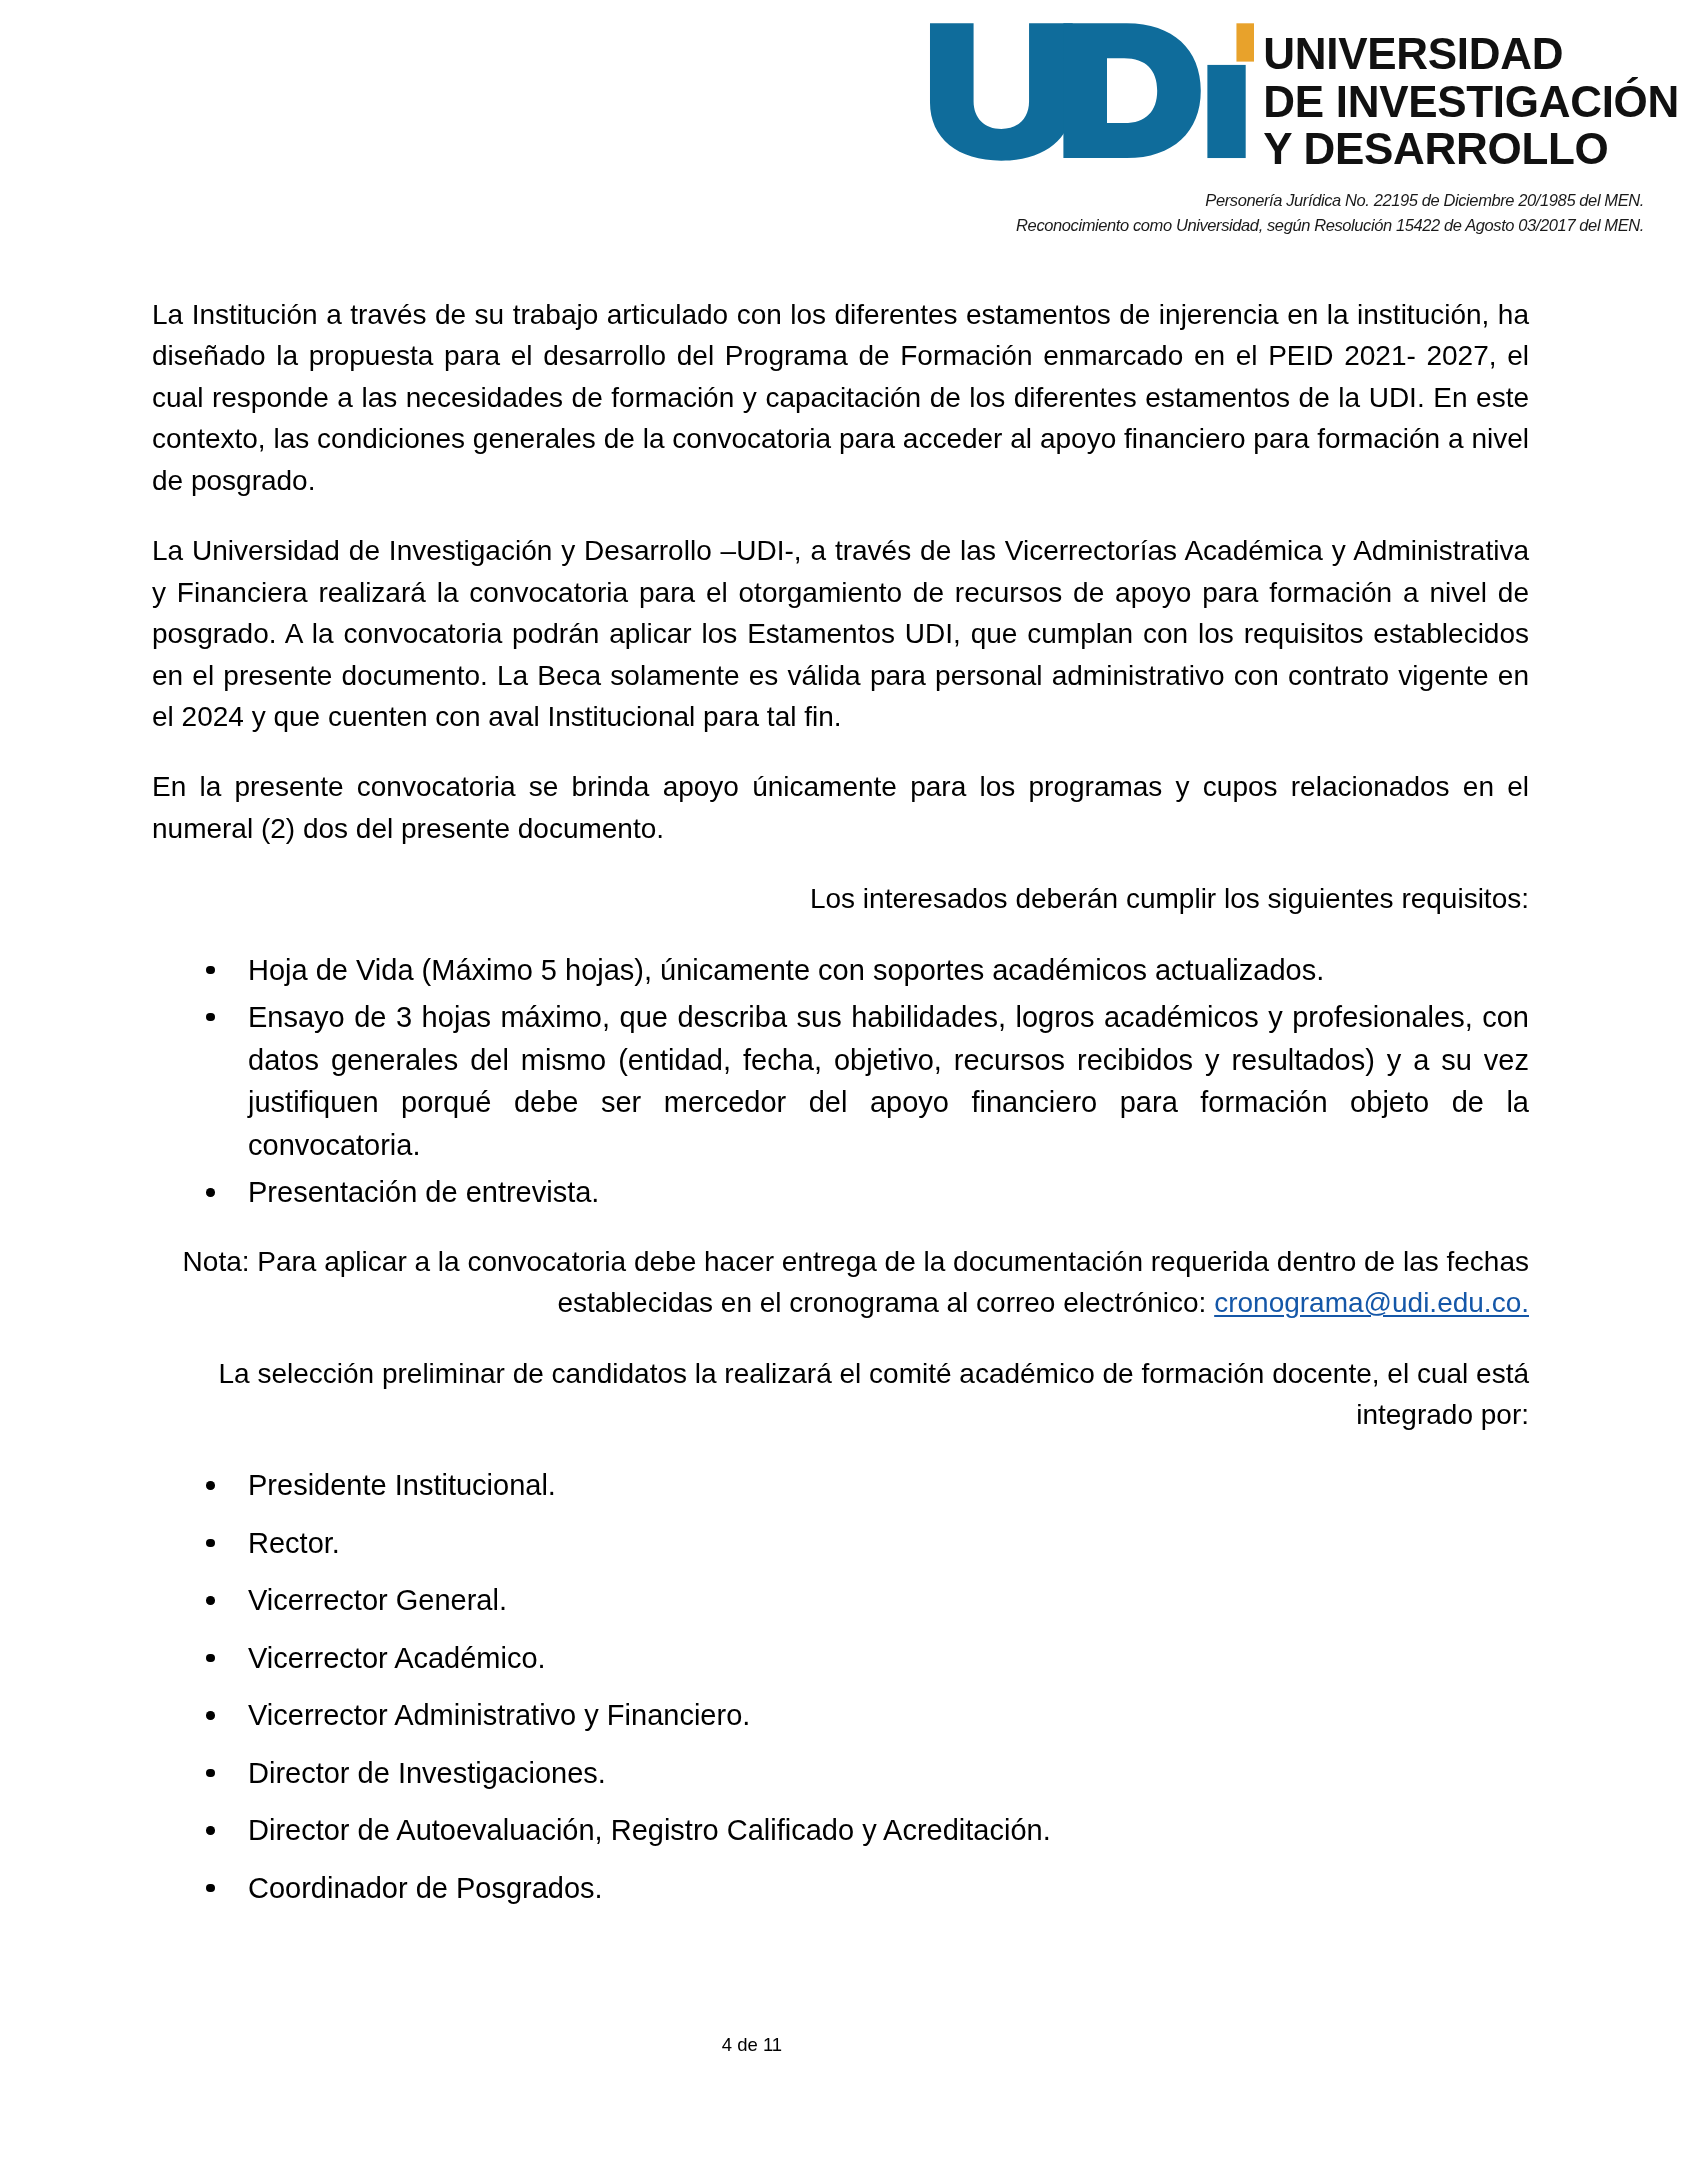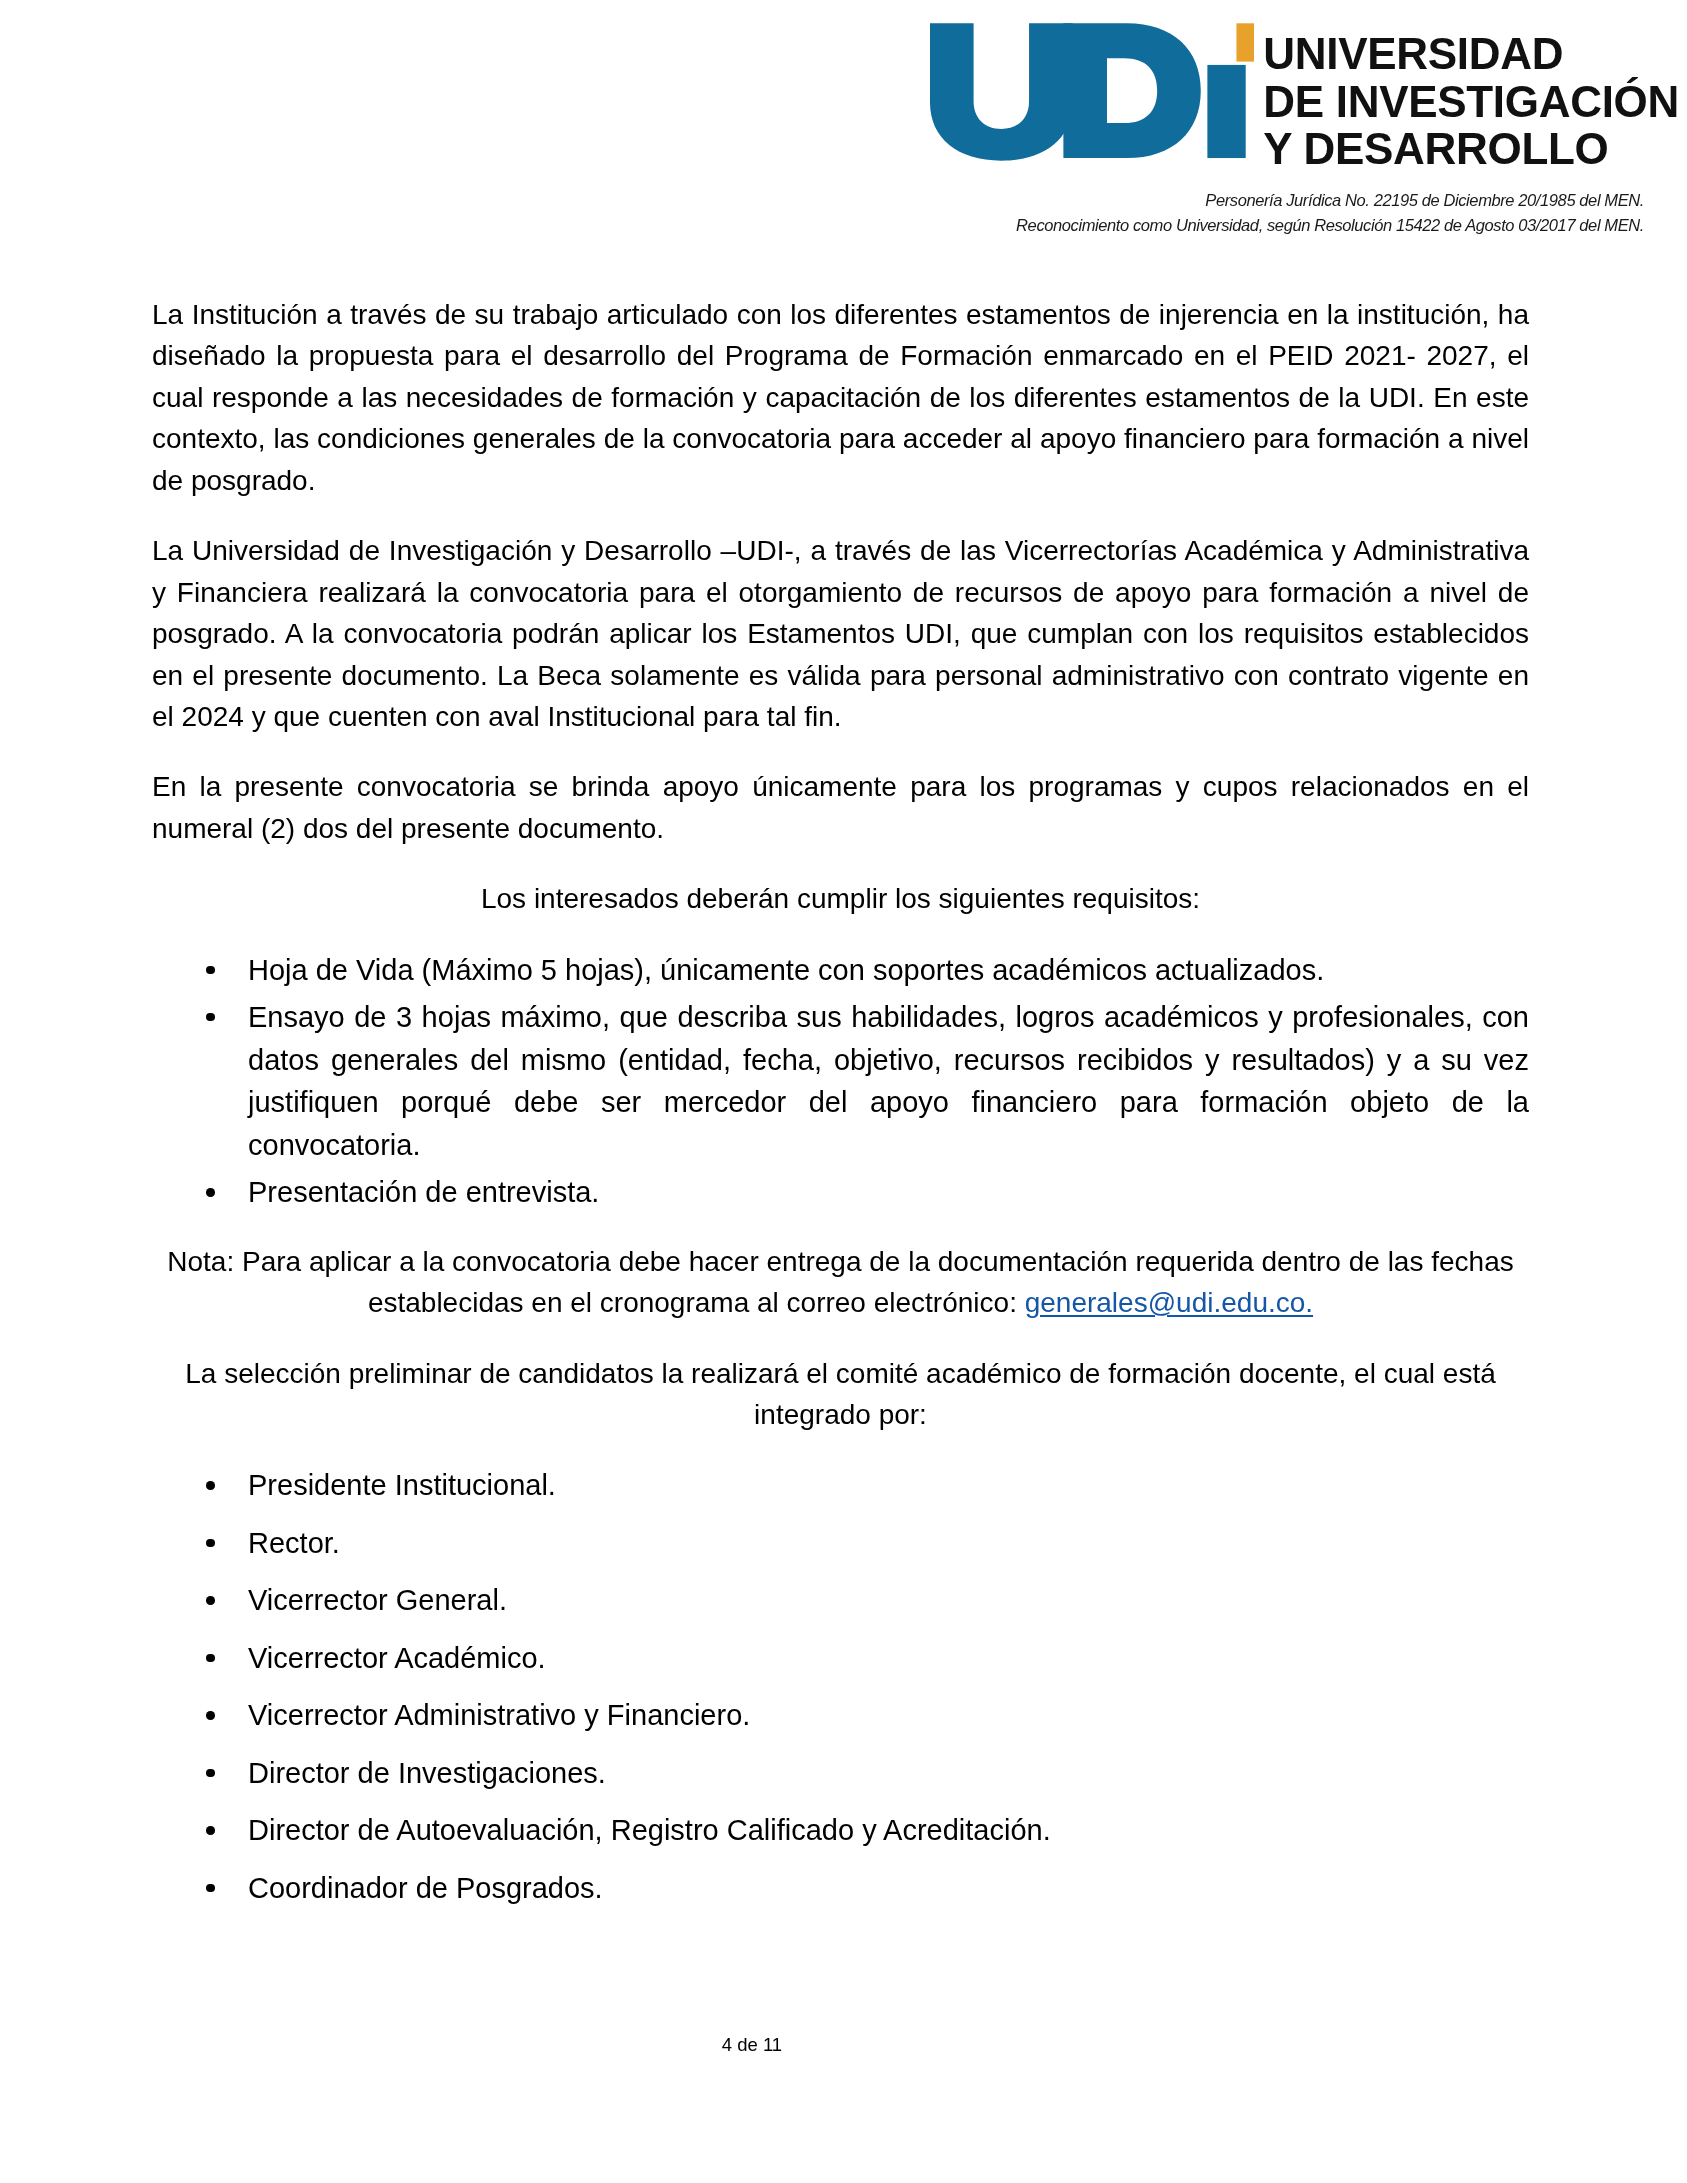--- a/index.html
+++ b/index.html
@@ -93,21 +93,21 @@
 
   p.para {
     margin: 0 0 29px 0;
     font-size: 28px;
     line-height: 1.48;
     text-align: justify;
     text-justify: inter-word;
     color: #000000;
   }
   p.para.tight {
-    text-align: center;
+    text-align: right;
   }
   p.para:last-child { margin-bottom: 0; }
 
   
   ul.bullets {
     list-style: none;
     margin: 0 0 26.5px 0;
     padding: 0;
   }
   ul.bullets li {
@@ -205,21 +205,21 @@
     <p class="para">En la presente convocatoria se brinda apoyo únicamente para los programas y cupos relacionados en el numeral (2) dos del presente documento.</p>
 
     <p class="para tight">Los interesados deberán cumplir los siguientes requisitos:</p>
 
     <ul class="bullets">
       <li>Hoja de Vida (Máximo 5 hojas), únicamente con soportes académicos actualizados.</li>
       <li>Ensayo de 3 hojas máximo, que describa sus habilidades, logros académicos y profesionales, con datos generales del mismo (entidad, fecha, objetivo, recursos recibidos y resultados) y a su vez justifiquen porqué debe ser mercedor del apoyo financiero para formación objeto de la convocatoria.</li>
       <li>Presentación de entrevista.</li>
     </ul>
 
-    <p class="para tight nota"><span>Nota: Para aplicar a la convocatoria debe hacer entrega de la documentación requerida dentro de las fechas establecidas en el cronograma al correo electrónico: </span><a class="mail" href="#">generales@udi.edu.co.</a></p>
+    <p class="para tight nota"><span>Nota: Para aplicar a la convocatoria debe hacer entrega de la documentación requerida dentro de las fechas establecidas en el cronograma al correo electrónico: </span><a class="mail" href="#">cronograma@udi.edu.co.</a></p>
 
     <p class="para tight">La selección preliminar de candidatos la realizará el comité académico de formación docente, el cual está integrado por:</p>
 
     <ul class="bullets spaced">
       <li>Presidente Institucional.</li>
       <li>Rector.</li>
       <li>Vicerrector General.</li>
       <li>Vicerrector Académico.</li>
       <li>Vicerrector Administrativo y Financiero.</li>
       <li>Director de Investigaciones.</li>

